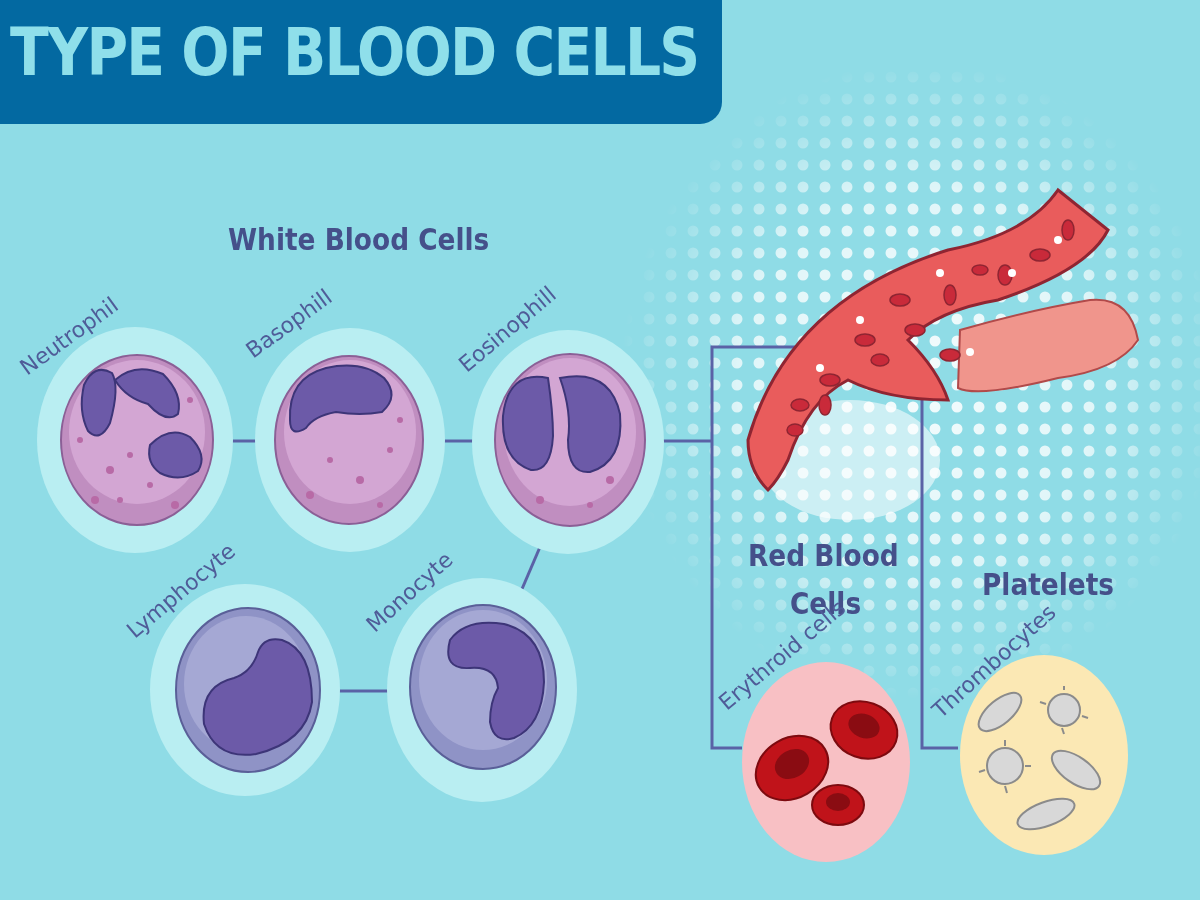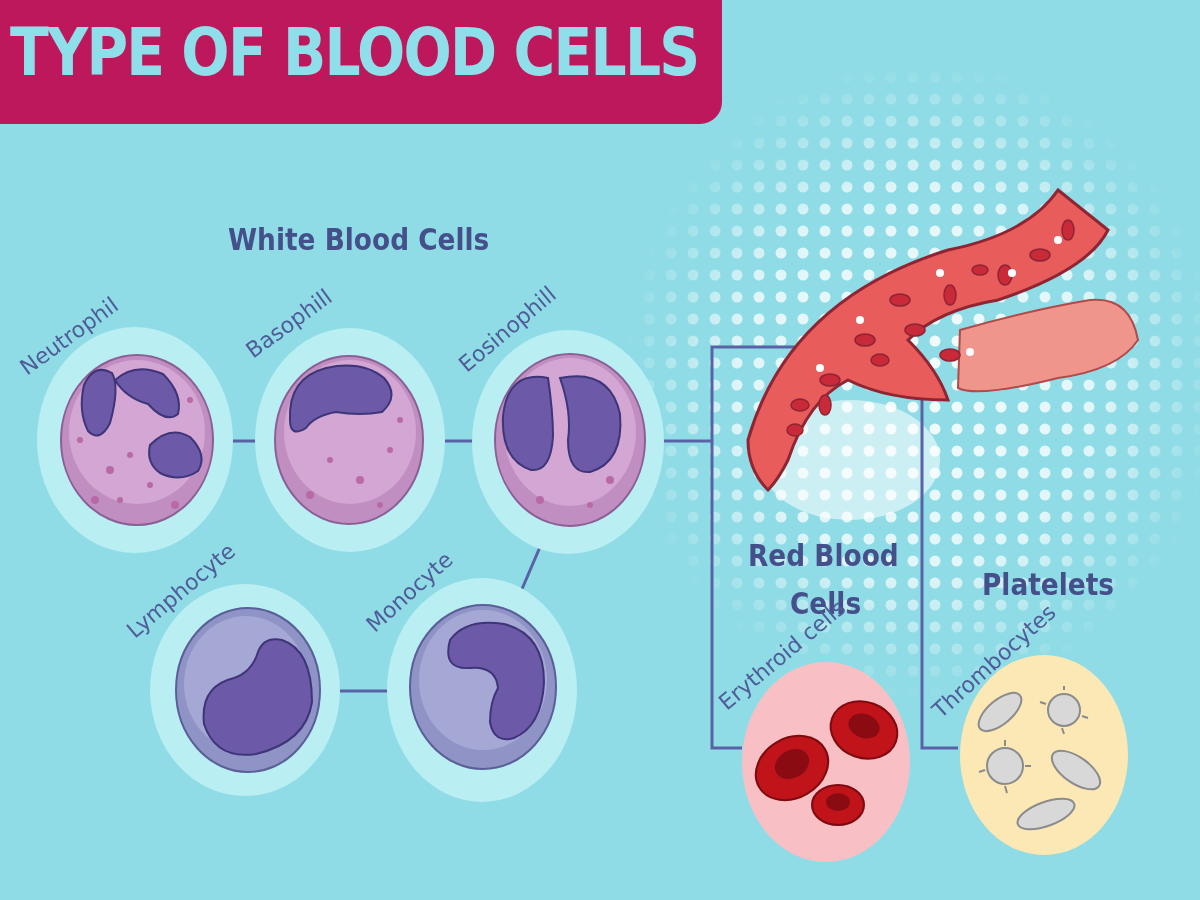--- a/index.html
+++ b/index.html
@@ -5,21 +5,21 @@
   html, body { margin: 0; padding: 0; }
   body {
     width: 1200px; height: 900px; overflow: hidden;
     background: #8fdce6;
     font-family: "Liberation Sans", "DejaVu Sans", sans-serif;
     position: relative;
   }
   .title-bar {
     position: absolute; left: 0; top: 0;
     width: 722px; height: 124px;
-    background: #be185d;
+    background: #0369a1;
     border-bottom-right-radius: 22px;
   }
   .title-text {
     position: absolute; left: 10px; top: 14px;
     font-family: "DejaVu Sans", sans-serif;
     font-weight: bold;
     font-size: 66px;
     letter-spacing: -2px;
     color: #8fdfea;
     transform: scaleX(0.86);

